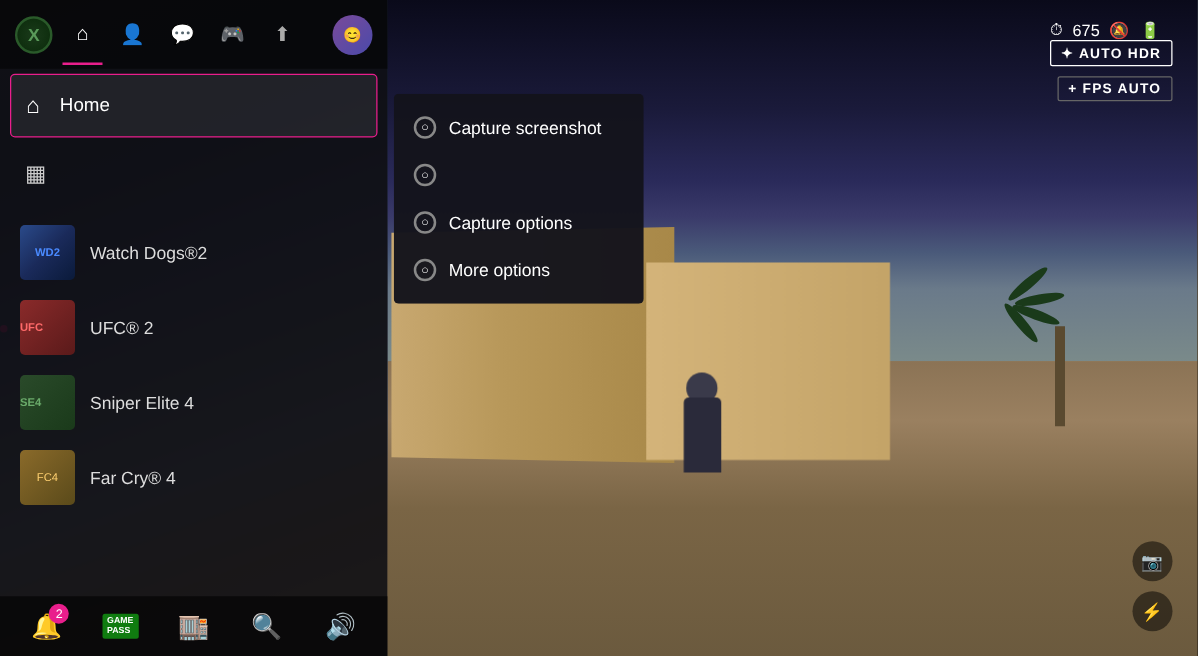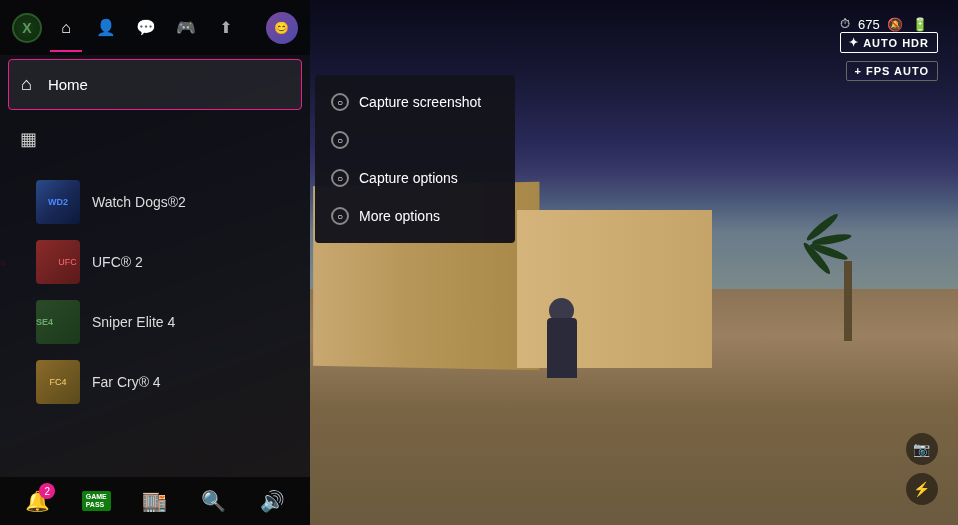--- a/index.html
+++ b/index.html
@@ -215,21 +215,20 @@
     .game-list {
       margin-top: 8px;
     }
 
     .game-item {
       display: flex;
       align-items: center;
       padding: 8px 16px;
       gap: 12px;
       cursor: pointer;
-      margin-left: 20px;
     }
 
     .game-thumb {
       width: 44px; height: 44px;
       border-radius: 4px;
       flex-shrink: 0;
     }
 
     .game-name {
       color: #ddd;
@@ -494,21 +493,21 @@
     <div class="game-list">
 
       <div class="game-item">
         <div class="game-thumb thumb-watchdogs" style="background: linear-gradient(135deg, #2a4a8a 0%, #1a2a5a 50%, #0a1a3a 100%); border-radius:4px; display:flex;align-items:center;justify-content:center; color:#4a8aff; font-size:9px; font-weight:bold; text-align:center; line-height:1.2;">
           <span>WD2</span>
         </div>
         <span class="game-name">Watch Dogs®2</span>
       </div>
 
       <div class="game-item">
-        <div class="game-thumb thumb-ufc" style="background: linear-gradient(135deg, #8a2a2a 0%, #5a1a1a 100%); border-radius:4px; display:flex;align-items:center;justify-content:center; color:#ff6a6a; font-size:9px; font-weight:normal;padding-left:19px;">
+        <div class="game-thumb thumb-ufc" style="background: linear-gradient(135deg, #8a2a2a 0%, #5a1a1a 100%); border-radius:4px; display:flex;align-items:center;justify-content:flex-start; color:#ff6a6a; font-size:9px; font-weight:bold;">
           <span>UFC</span>
         </div>
         <span class="game-name">UFC® 2</span>
       </div>
 
       <div class="game-item">
         <div class="game-thumb thumb-sniper" style="background: linear-gradient(135deg, #2a4a2a 0%, #1a3a1a 100%); border-radius:4px; display:flex;align-items:center;justify-content:flex-start; color:#6aaa6a; font-size:9px; font-weight:bold; text-align:center;">
           <span>SE4</span>
         </div>
         <span class="game-name">Sniper Elite 4</span>

